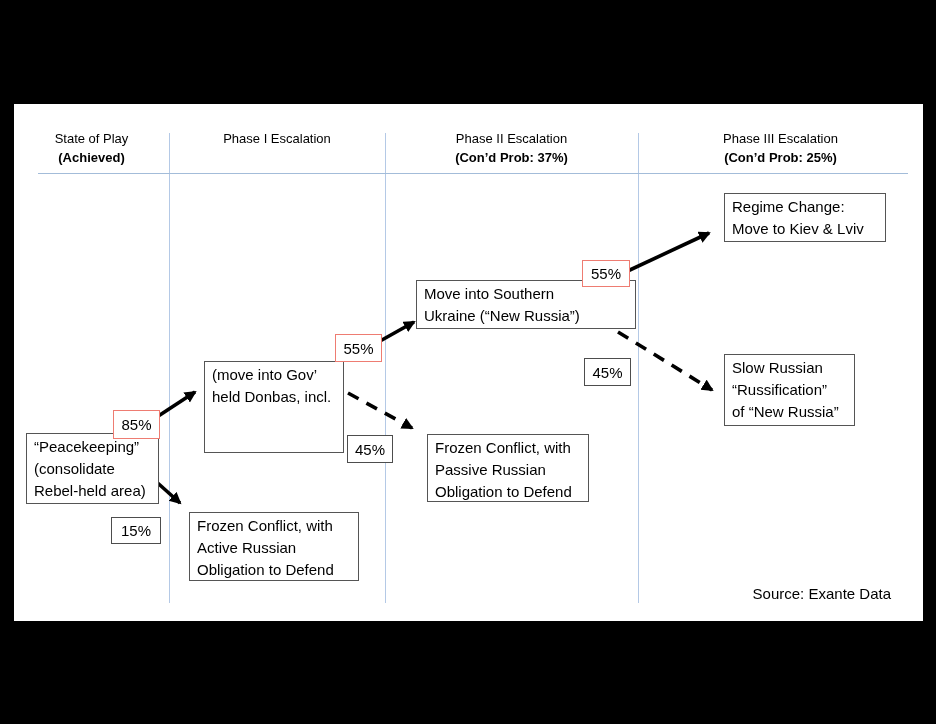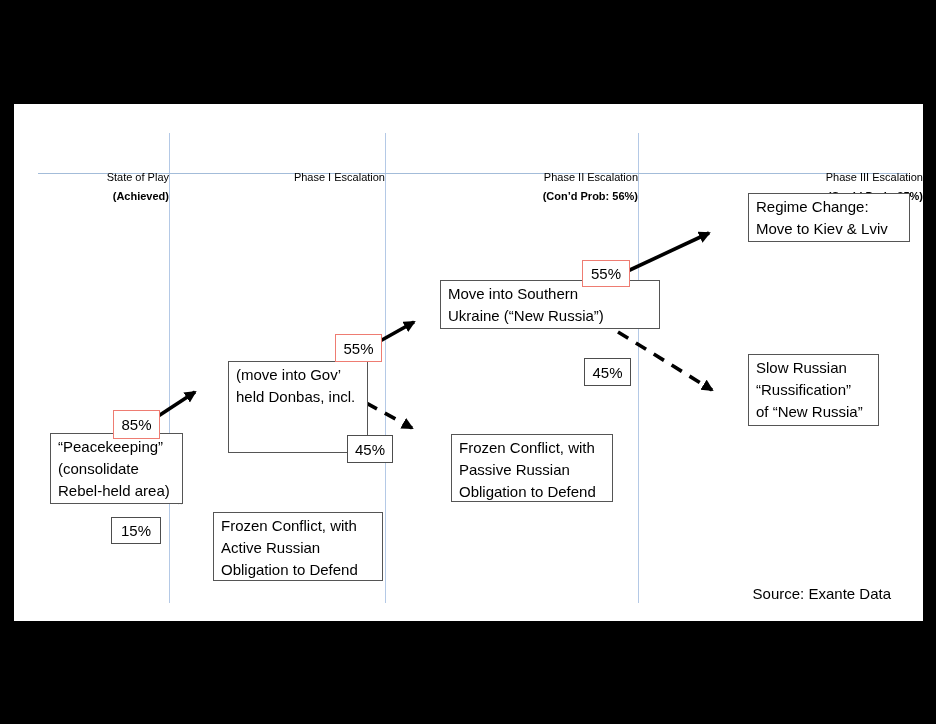--- a/index.html
+++ b/index.html
@@ -10,28 +10,28 @@
   }
   .stage{
     position:absolute;left:14px;top:104px;width:909px;height:517px;
     background:#fff;
   }
   
   .vline{position:absolute;top:29px;height:470px;width:1px;background:#b4c9e6;}
   .hline{position:absolute;top:69px;left:24px;width:870px;height:1px;background:#a3bcd9;}
   
   .col-header{
-    position:absolute;top:25px;text-align:right;font-size:11px;line-height:19px;margin-top:39px;
+    position:absolute;top:25px;text-align:center;font-size:13px;line-height:19px;
   }
   .col-header .l2{font-weight:bold;}
   
   .node{
     position:absolute;background:#fff;border:1.4px solid #555;
     box-sizing:border-box;font-size:15px;line-height:22px;
-    padding:2px 7px;z-index:2;margin-left:24px;
+    padding:2px 7px;z-index:2;
   }
   
   .prob{
     position:absolute;background:#fff;box-sizing:border-box;
     font-size:15px;display:flex;align-items:center;justify-content:center;
     z-index:3;
   }
   .prob.red{border:1.6px solid #ee7c72;margin-top:32px;}
   .prob.black{border:1.4px solid #4d4d4d;}
   svg.arrows{position:absolute;left:0;top:0;z-index:1;}
@@ -51,21 +51,21 @@
 
   <div class="col-header" style="left:0;width:155px">
     <div class="l1">State of Play</div>
     <div class="l2">(Achieved)</div>
   </div>
   <div class="col-header" style="left:155px;width:216px">
     <div class="l1">Phase I Escalation</div>
   </div>
   <div class="col-header" style="left:371px;width:253px">
     <div class="l1">Phase II Escalation</div>
-    <div class="l2">(Con’d Prob: 56%)</div>
+    <div class="l2">(Con’d Prob: 37%)</div>
   </div>
   <div class="col-header" style="left:624px;width:285px">
     <div class="l1">Phase III Escalation</div>
     <div class="l2">(Con’d Prob: 25%)</div>
   </div>
 
   <svg class="arrows" width="909" height="517">
     <defs>
       <marker id="ah" markerUnits="userSpaceOnUse" markerWidth="14" markerHeight="14" refX="10" refY="6" orient="auto">
         <path d="M0,0 L12,6 L0,12 z" fill="#000"></path>

